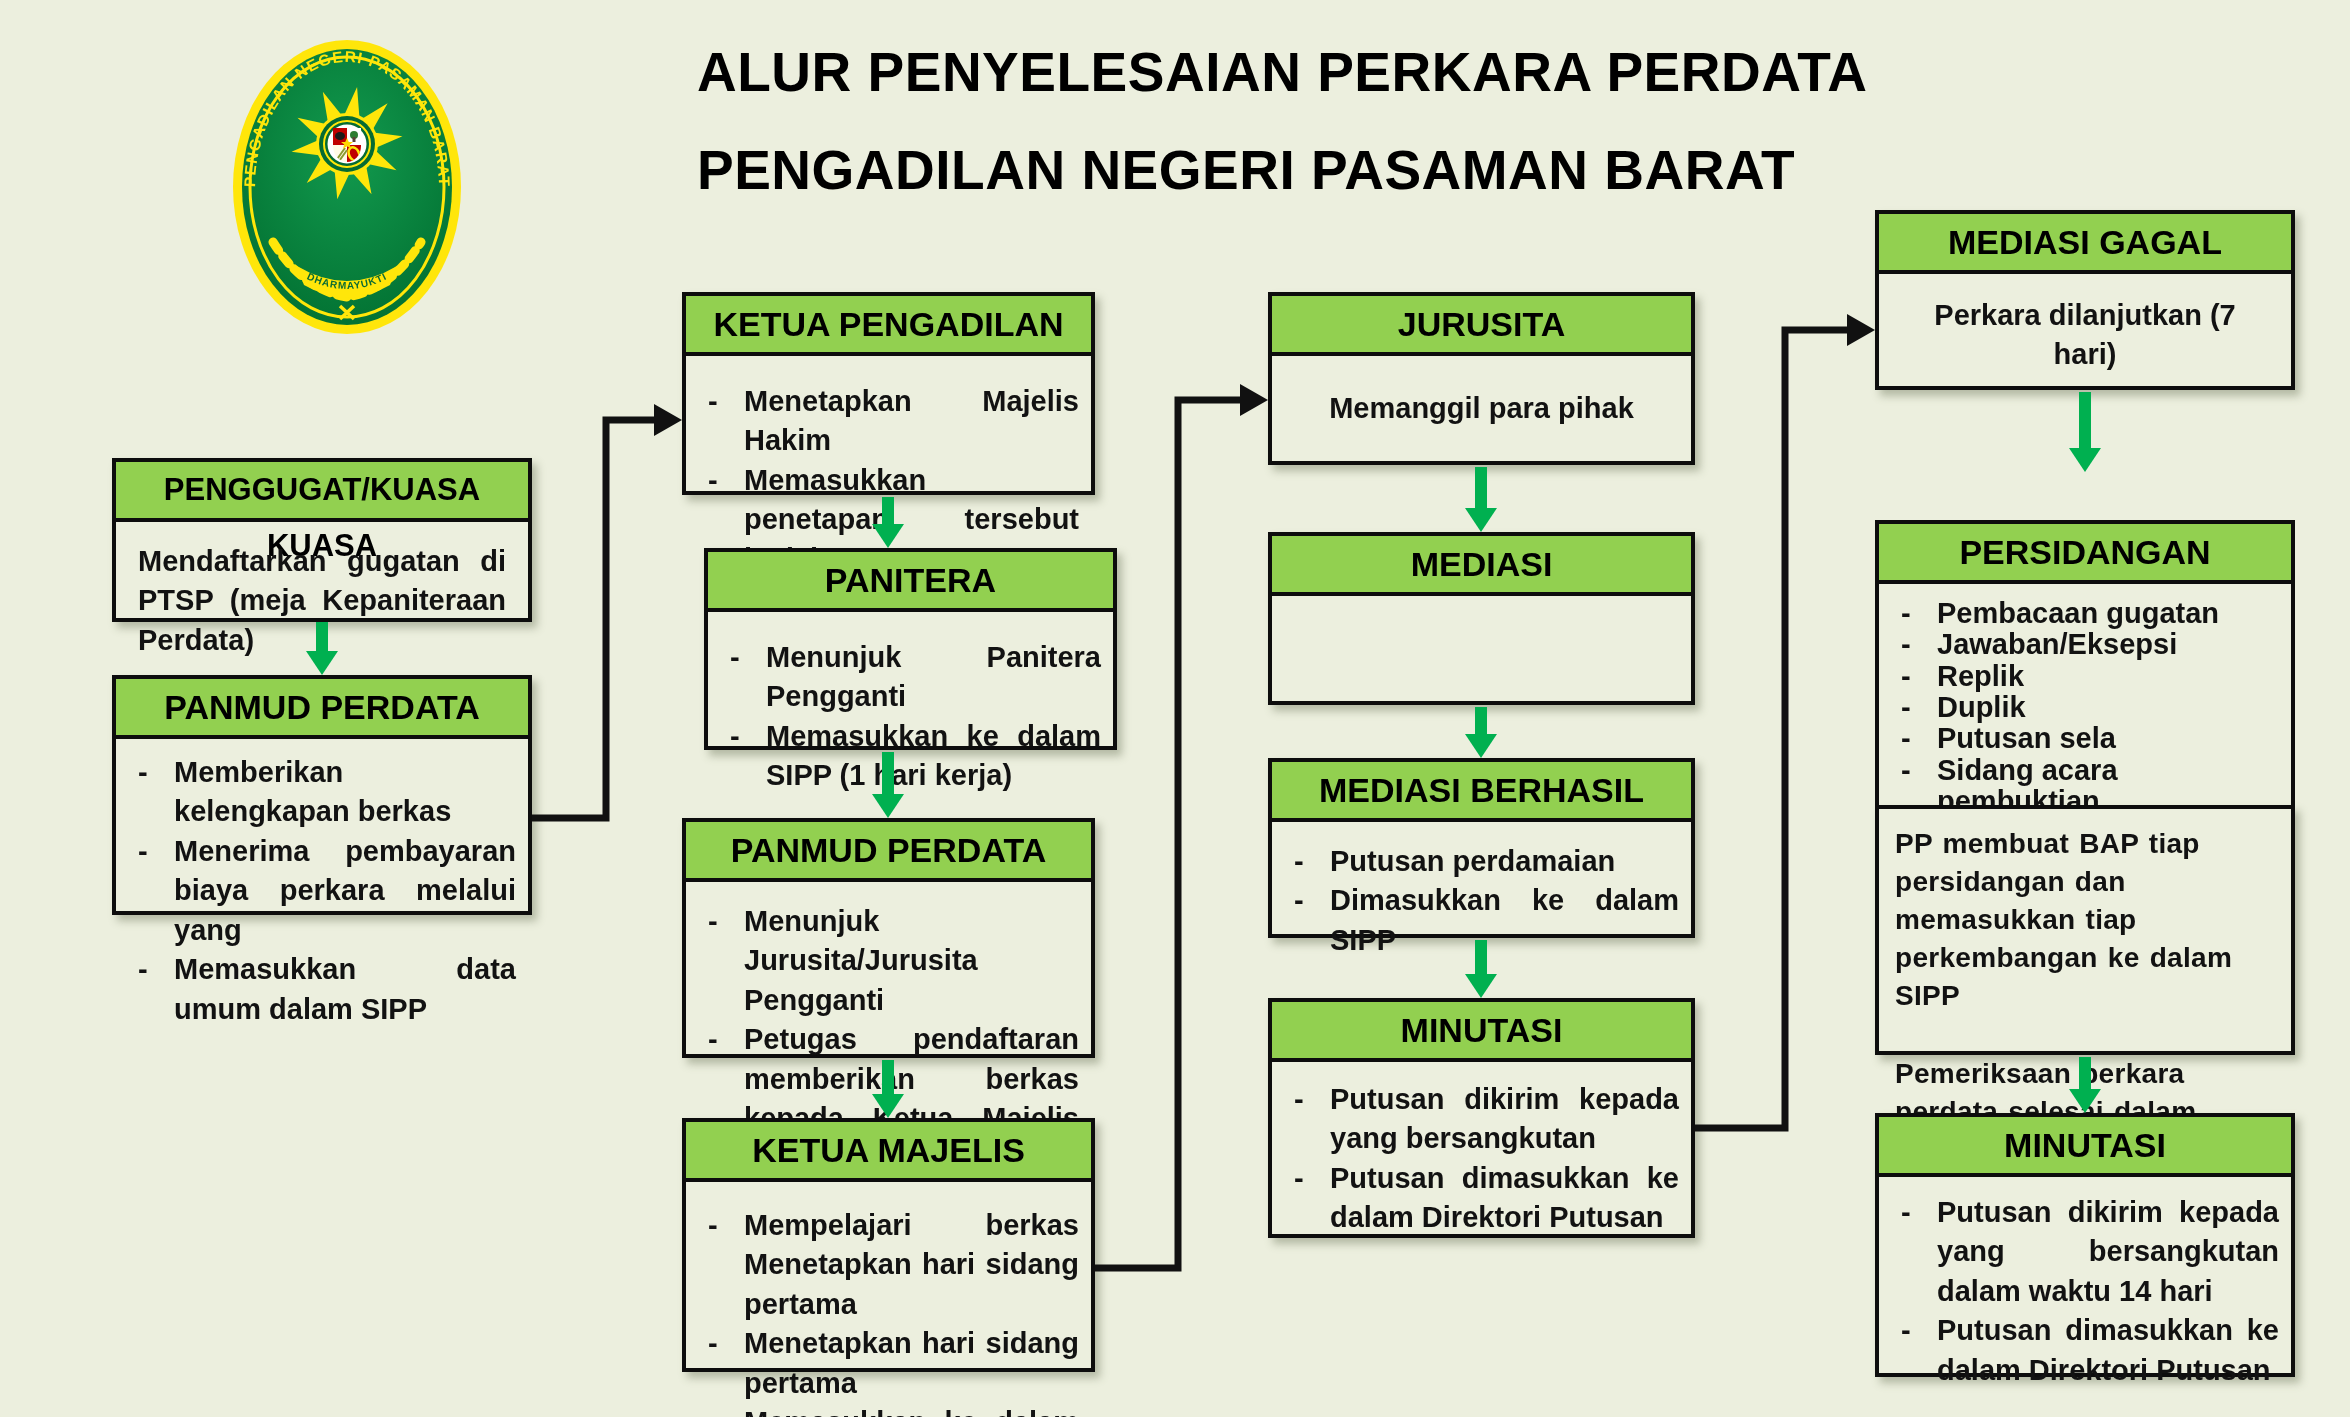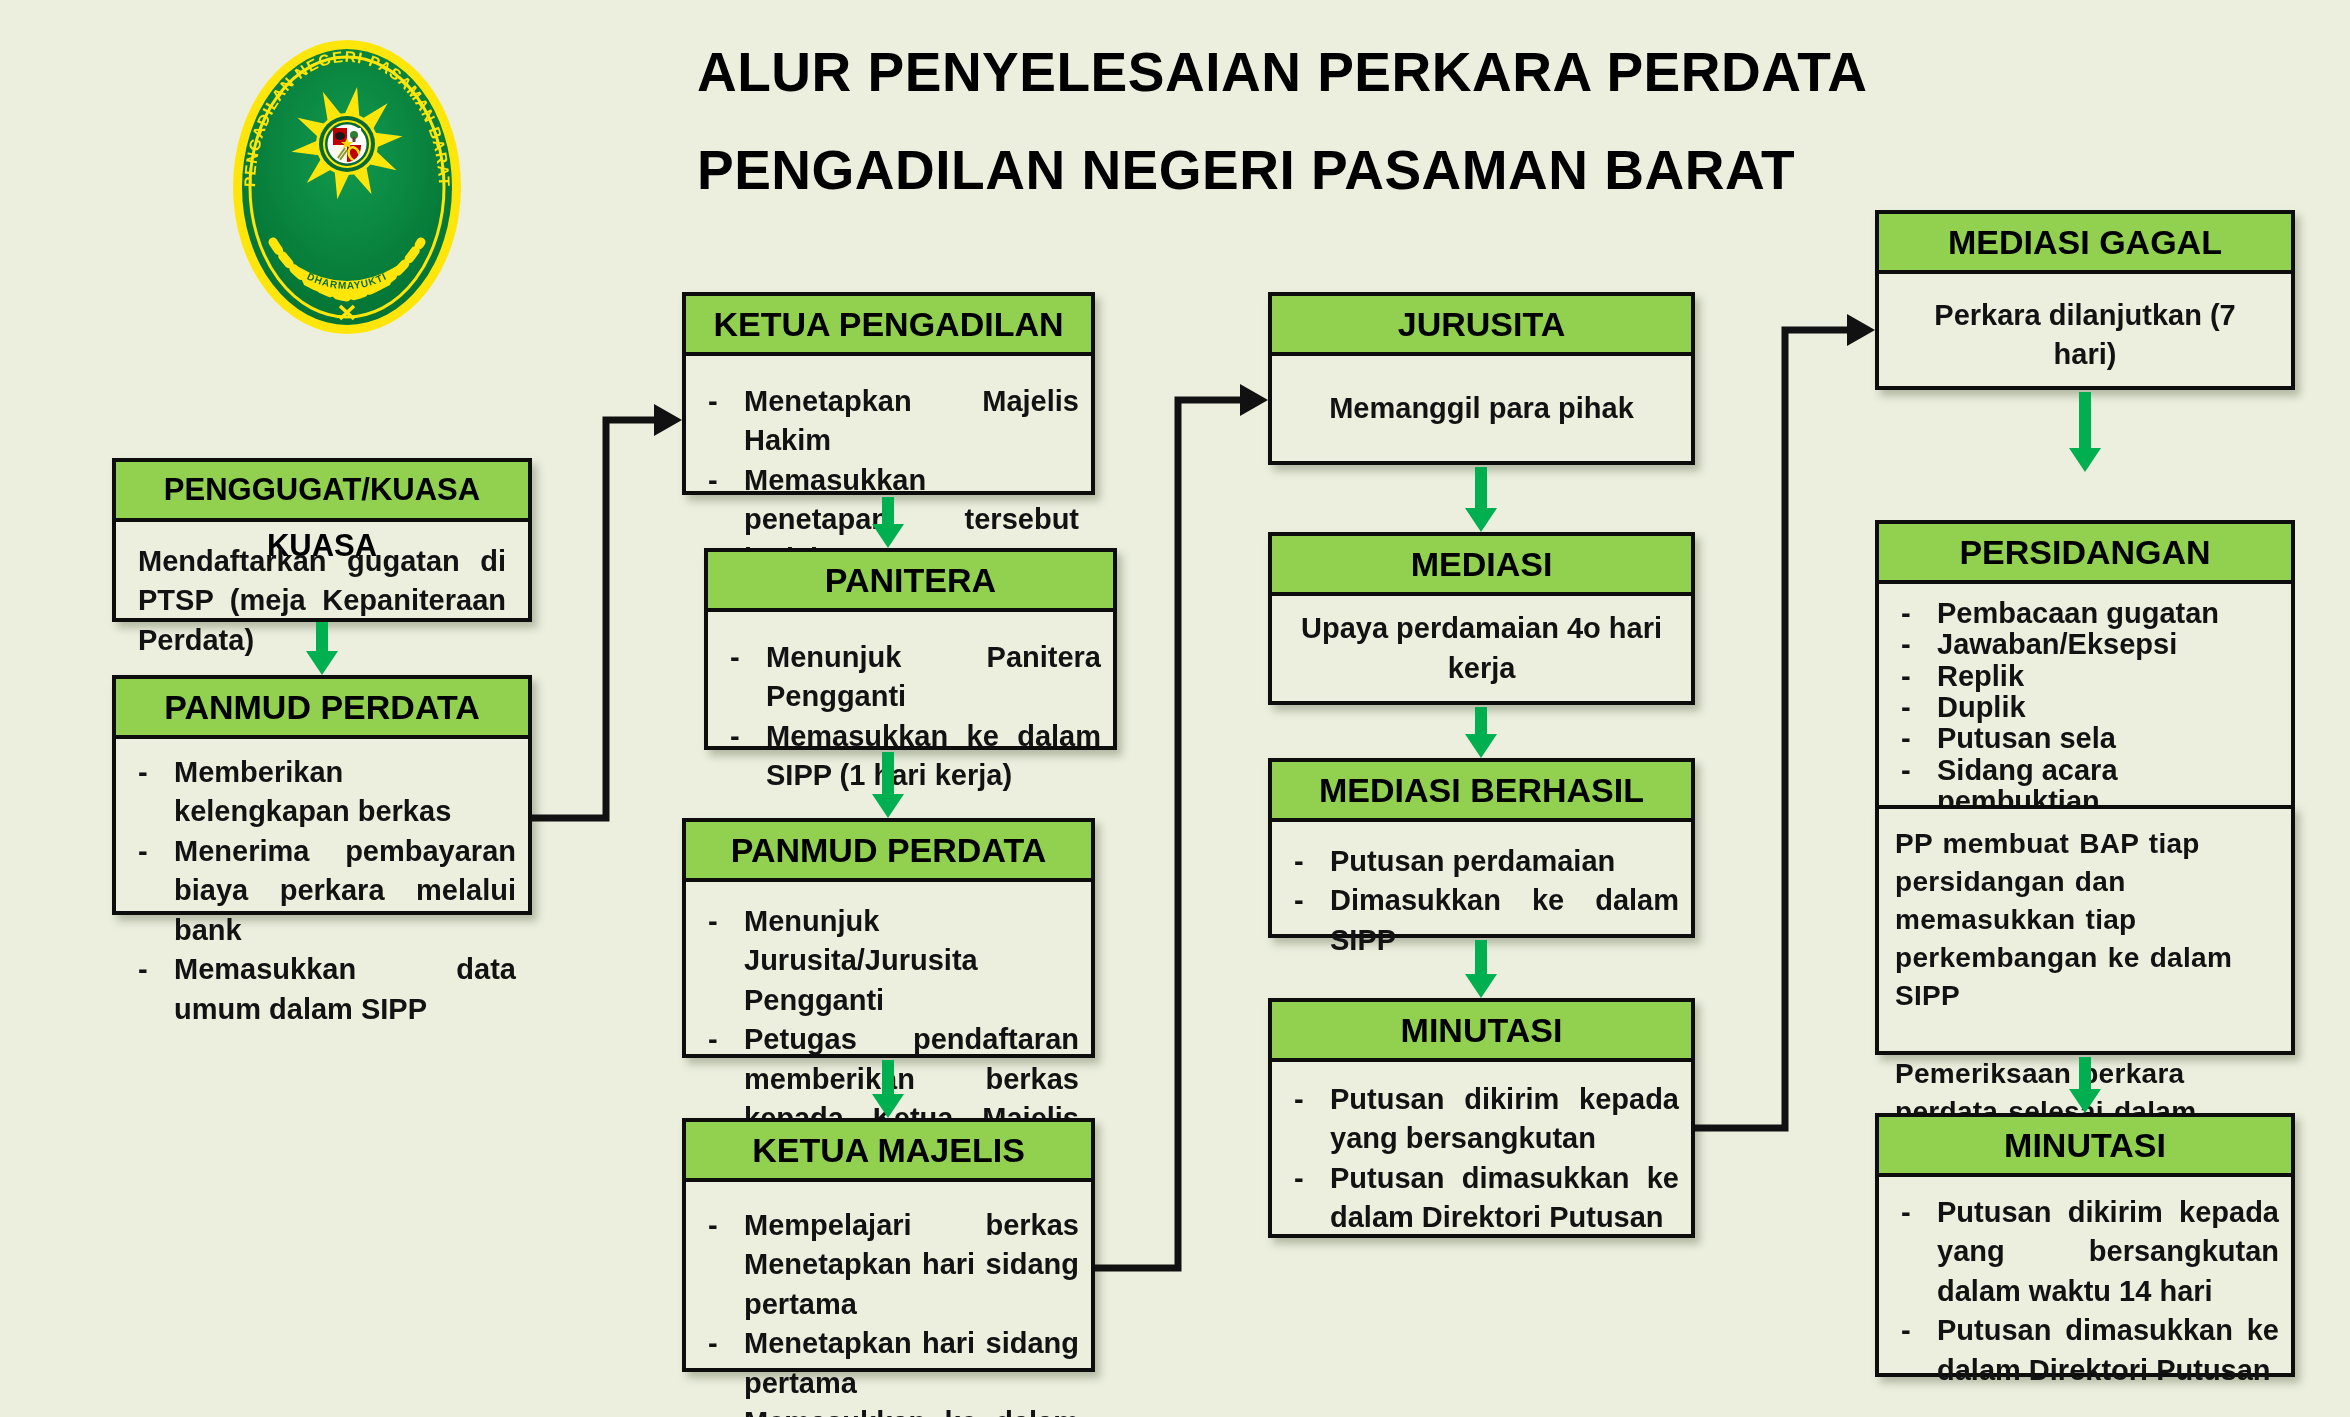--- a/index.html
+++ b/index.html
@@ -94,21 +94,21 @@
     <div class="bd fill" style="padding:20px 22px;">Mendaftarkan gugatan di PTSP (meja Kepaniteraan Perdata)</div>
   </div>
 
   <div class="box" style="left:112px;top:675px;width:420px;height:240px;">
     <div class="hdr">PANMUD PERDATA</div>
     <div class="bd" style="padding:14px 12px;">
       <div class="li">
           <span class="tx">Memberikan kelengkapan berkas</span>
         </div>
       <div class="li">
-          <span class="tx">Menerima pembayaran biaya perkara melalui bank</span>
+          <span class="tx">Menerima pembayaran biaya perkara melalui yang</span>
         </div>
       <div class="li">
           <span class="tx">Memasukkan data umum dalam SIPP</span>
         </div>
     </div>
   </div>
 
   <div class="box" style="left:682px;top:292px;width:413px;height:203px;">
     <div class="hdr">KETUA PENGADILAN</div>
     <div class="bd" style="padding:26px 12px;">
@@ -160,21 +160,20 @@
     </div>
   </div>
 
   <div class="box" style="left:1268px;top:292px;width:427px;height:173px;">
     <div class="hdr">JURUSITA</div>
     <div class="bd center">Memanggil para pihak</div>
   </div>
 
   <div class="box" style="left:1268px;top:532px;width:427px;height:173px;">
     <div class="hdr">MEDIASI</div>
-    <div class="bd center">Upaya perdamaian 4o hari kerja</div>
   </div>
 
   <div class="box" style="left:1268px;top:758px;width:427px;height:180px;">
     <div class="hdr">MEDIASI BERHASIL</div>
     <div class="bd" style="padding:20px 12px;">
       <div class="li">
           <span class="tx">Putusan perdamaian</span>
         </div>
       <div class="li">
           <span class="tx">Dimasukkan ke dalam SIPP</span>

